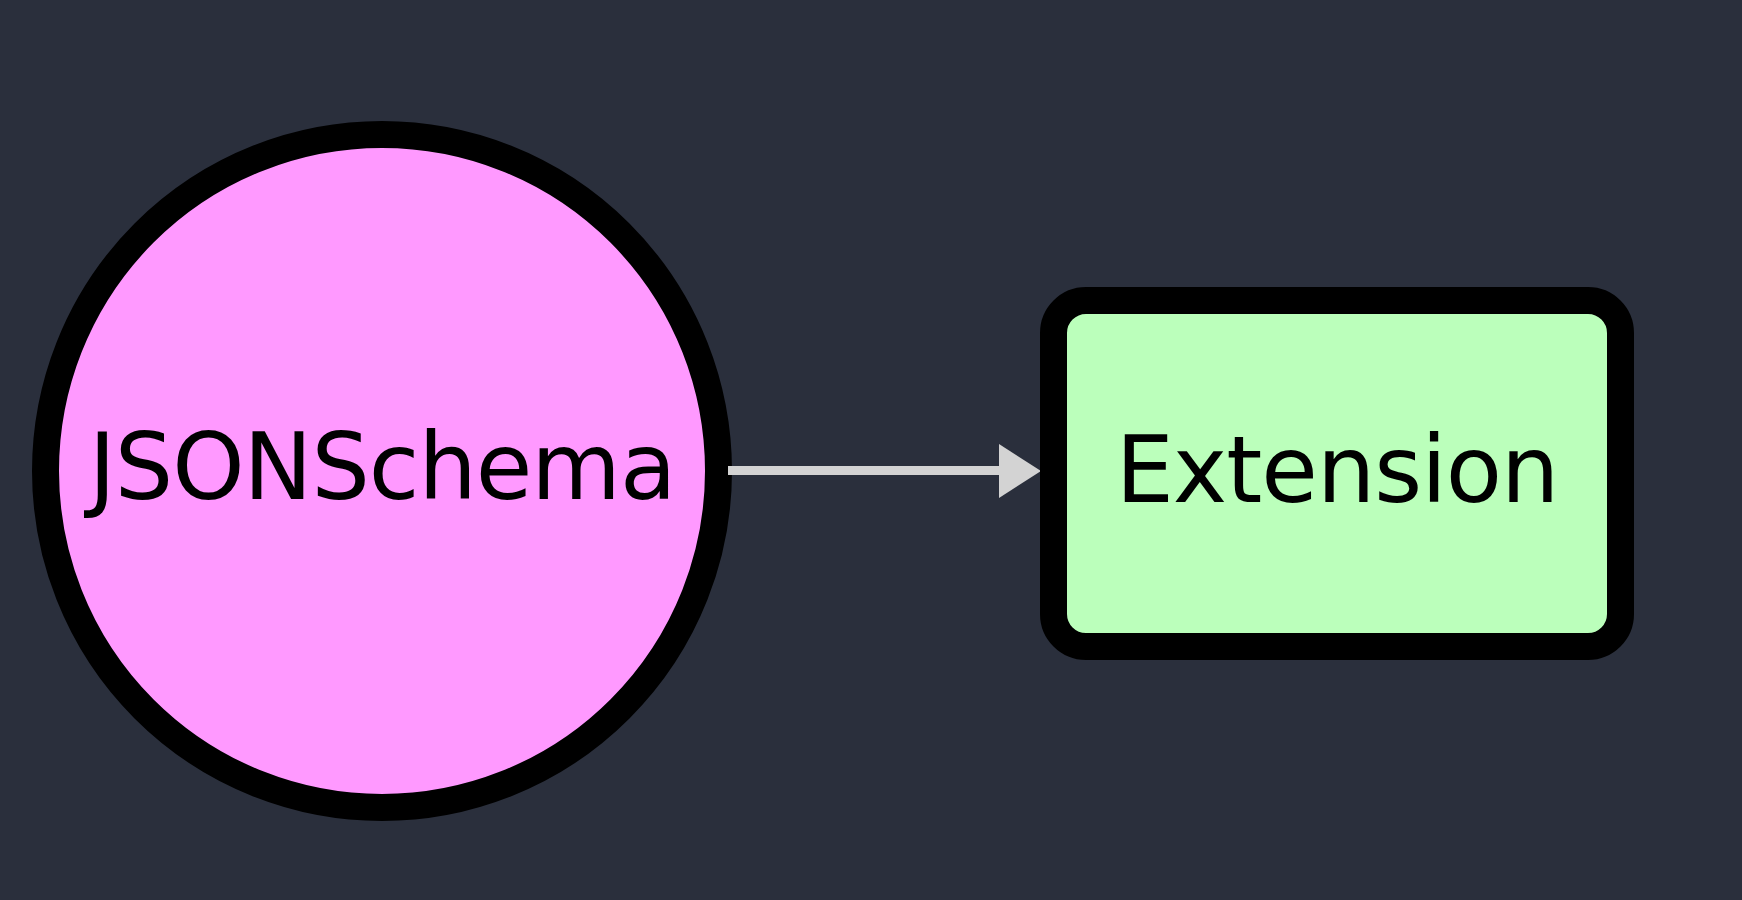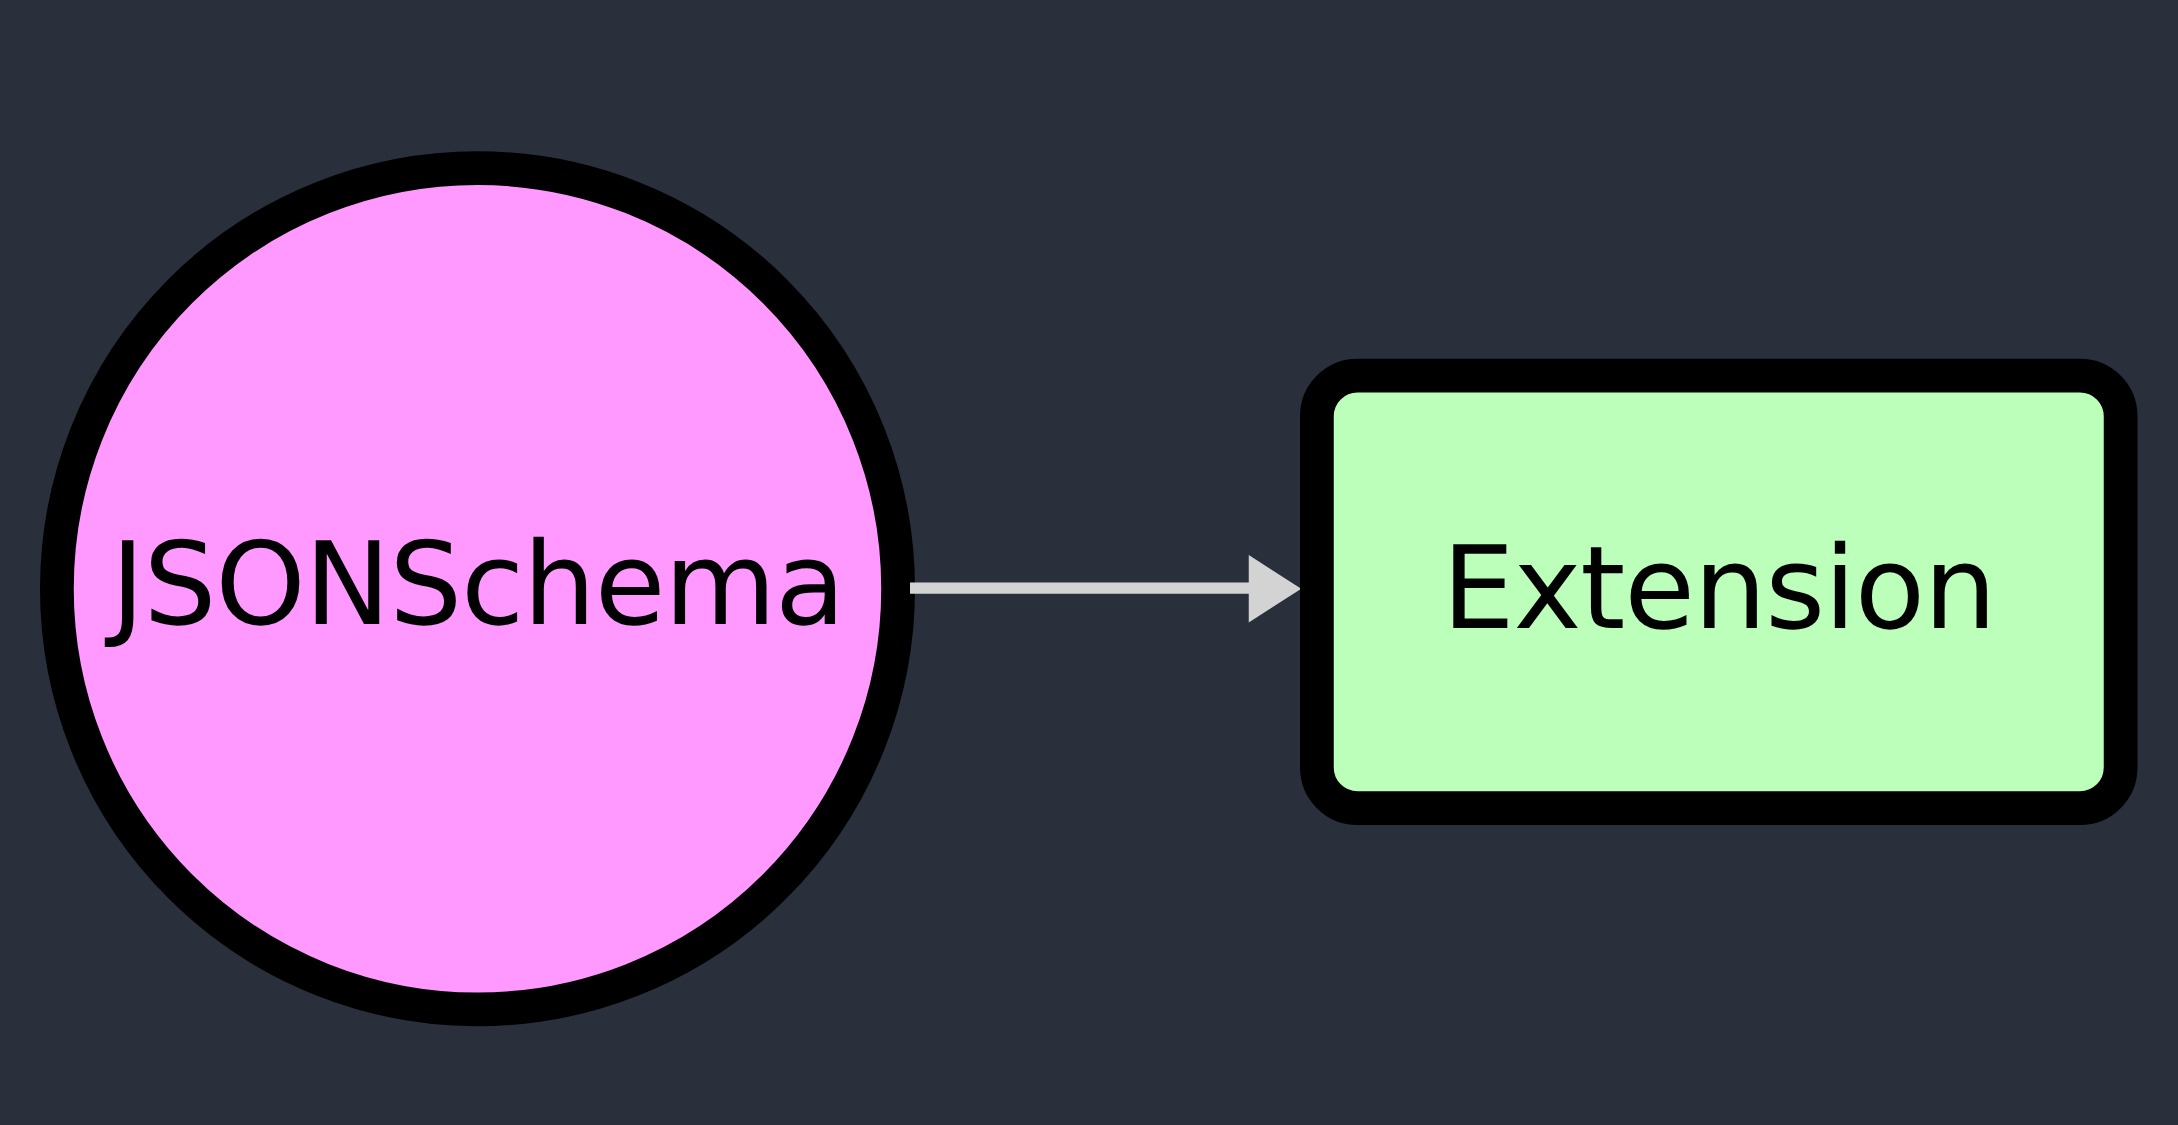--- a/index.html
+++ b/index.html
@@ -40,21 +40,21 @@
     top: 105px;
     width: 700px;
     height: 700px;
     border: 27px solid #000000;
     border-radius: 50%;
     background: #ff99ff;
   }
   .node-rect {
     left: 1040px;
     top: 271px;
-    width: 670px;
+    width: 594px;
     height: 373px;
     border: 27px solid #000000;
     border-radius: 46px;
     background: #bbffbb;
   }
   .edge-line {
     position: absolute;
     left: 728px;
     top: 450px;
     width: 274px;

